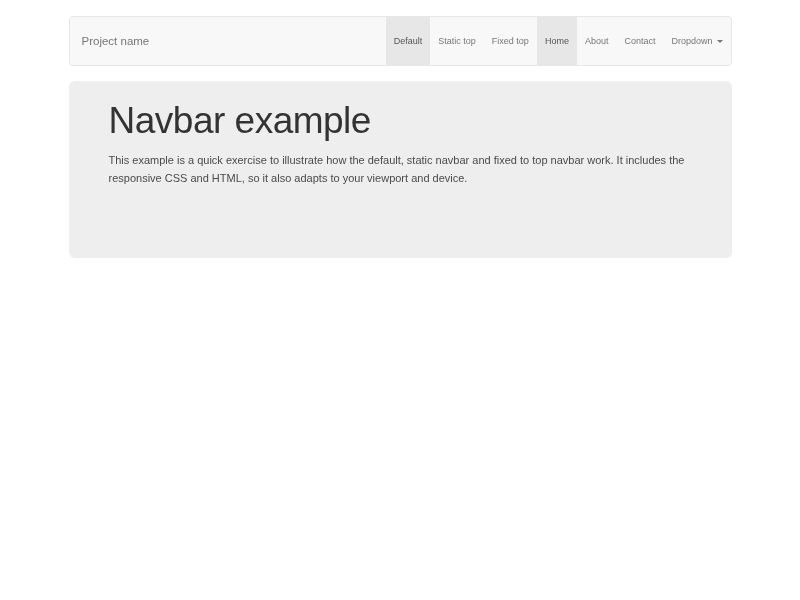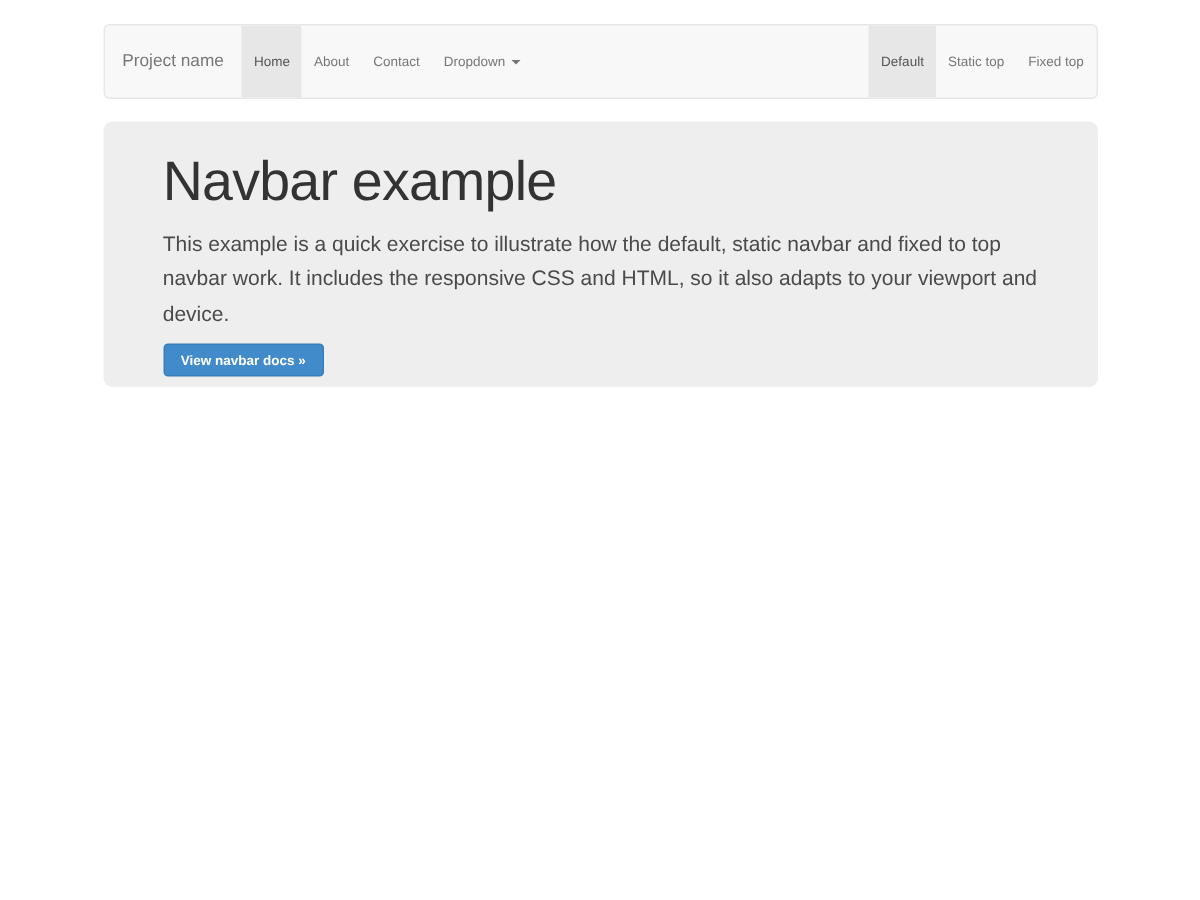--- a/index.html
+++ b/index.html
@@ -88,21 +88,21 @@
     margin: 0;
     font-size: 37px;
     font-weight: 500;
     line-height: 1.1;
     color: #333333;
     letter-spacing: -0.5px;
   }
   .jumbotron p {
     margin: 9px 0 0 0;
     max-width: 585px;
-    font-size: 14px;
+    font-size: 11px;
     line-height: 1.68;
     color: #4a4a4a;
   }
   .btn-primary {
     display: inline-block;
     margin-top: 8px;
     padding: 5px 11px;
     background: #428bca;
     border: 1px solid #357ebd;
     border-radius: 3px;
@@ -116,37 +116,36 @@
 </style>
 </head>
 <body>
 
 <div class="page">
   <div class="container">
 
     <nav class="navbar">
       <a class="navbar-brand">Project name</a>
 
+      <ul class="nav nav-right">
+        <li class="nav-item active">Default</li>
+        <li class="nav-item">Static top</li>
+        <li class="nav-item">Fixed top</li>
+      </ul>
+
       <ul class="nav">
         <li class="nav-item active">Home</li>
         <li class="nav-item">About</li>
         <li class="nav-item">Contact</li>
         <li class="nav-item">
           <span>Dropdown</span>
           <span class="caret"></span>
         </li>
       </ul>
-
-      <ul class="nav nav-right">
-        <li class="nav-item active">Default</li>
-        <li class="nav-item">Static top</li>
-        <li class="nav-item">Fixed top</li>
-      </ul>
     </nav>
 
     <div class="jumbotron">
       <h1>Navbar example</h1>
       <p>This example is a quick exercise to illustrate how the default, static navbar and fixed to top navbar work. It includes the responsive CSS and HTML, so it also adapts to your viewport and device.</p>
-      <button class="btn-primary">View navbar docs »</button>
     </div>
 
   </div>
 </div>
 
 </body></html>

